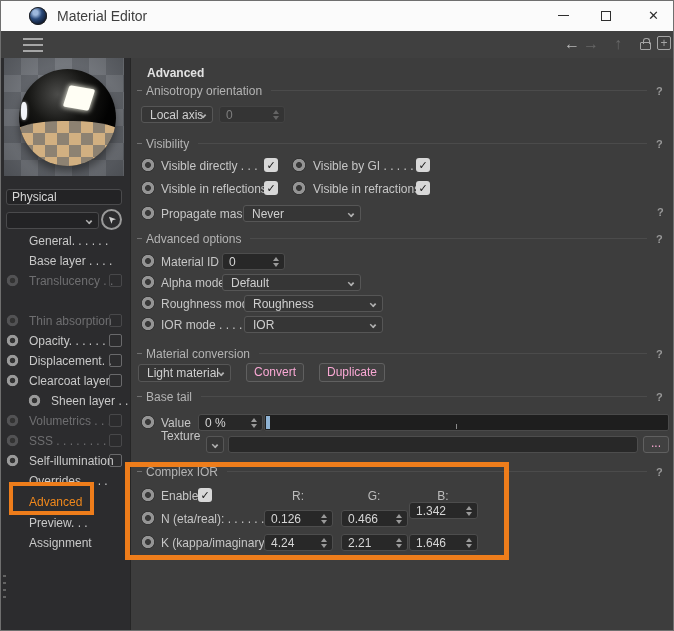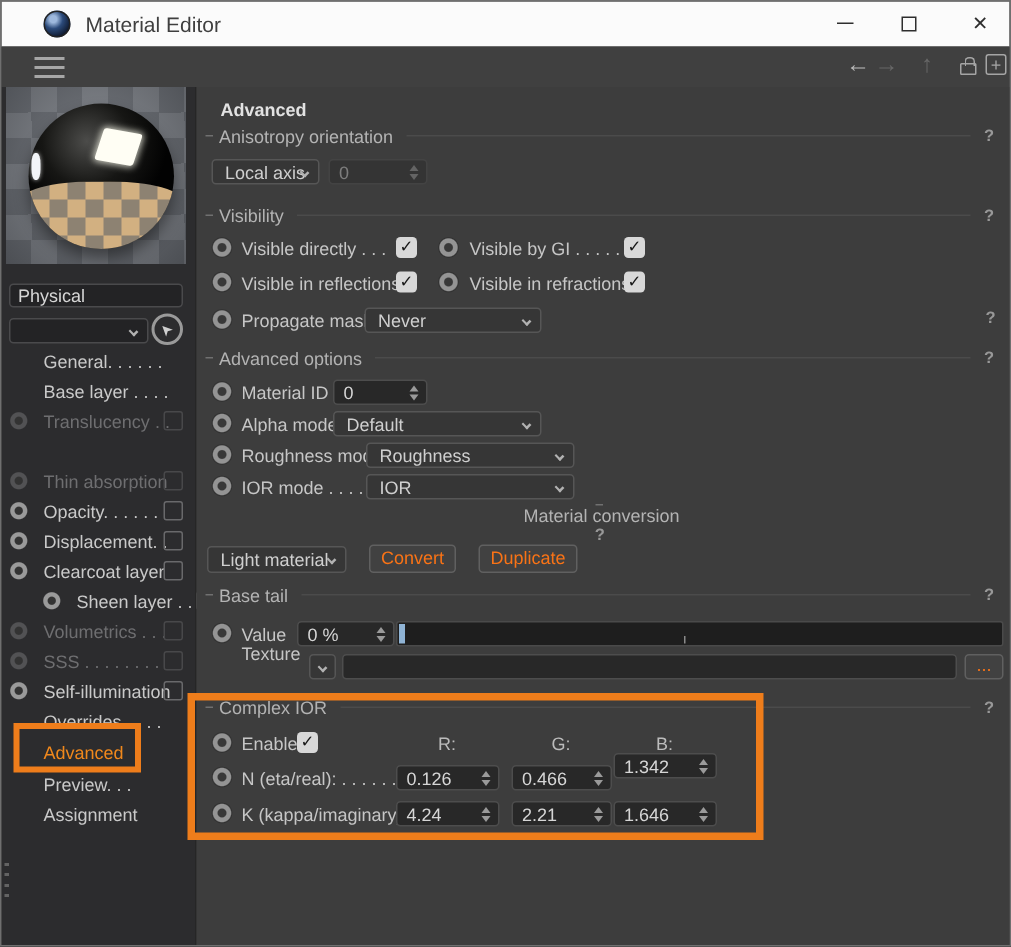--- a/index.html
+++ b/index.html
@@ -72,21 +72,21 @@
   .dd{height:17px;background:#363636;border:1px solid #565656;border-radius:3px;color:#cfcfcf;}
   .dd .dtxt{position:absolute;left:8px;top:1px;line-height:14px;white-space:nowrap;}
   .chev{position:absolute;right:6px;top:5px;width:6px;height:6px;border-right:2px solid #b2b2b2;border-bottom:2px solid #b2b2b2;
     transform:rotate(45deg) scale(.85,.7);}
   .num{height:17px;background:#282828;border:1px solid #4d4d4d;border-radius:3px;color:#d6d6d6;}
   .num .ntxt{position:absolute;left:6px;top:1px;line-height:14px;white-space:nowrap;}
   .spin{position:absolute;right:4px;top:3px;width:8px;height:10px;}
   .spin::before{content:"";position:absolute;top:0;left:1px;border-left:3px solid transparent;border-right:3px solid transparent;border-bottom:4px solid #9a9a9a;}
   .spin::after{content:"";position:absolute;bottom:0;left:1px;border-left:3px solid transparent;border-right:3px solid transparent;border-top:4px solid #9a9a9a;}
   .disabled{opacity:.42;}
-  .pbtn{height:19px;background:#414141;border:1px solid #606060;border-radius:3px;color:#f97316;text-align:center;line-height:17px;}
+  .pbtn{height:19px;background:#414141;border:1px solid #606060;border-radius:3px;color:#f9a8d4;text-align:center;line-height:17px;}
   .track{height:17px;background:#1e1e1e;border:1px solid #4a4a4a;border-radius:2px;}
   .handle{position:absolute;left:1px;top:1px;width:4px;height:13px;background:#8fb3d4;}
   .mtick{position:absolute;left:47.5%;bottom:1px;width:1px;height:5px;background:#8a8a8a;}
   .colhdr{color:#bcbcbc;width:22px;text-align:center;}
   
   .annot{border:4px solid #ee7d1b;z-index:20;pointer-events:none;}
 </style>
 </head>
 <body>
 
@@ -265,21 +265,21 @@
       <span class="dtxt">Roughness</span>
       <span class="chev"></span>
     </div>
     <span class="abs radio" style="left:10px;top:259px;"></span>
     <span class="abs lab" style="left:30px;top:260px;">IOR mode . . . . .</span>
     <div class="abs dd" style="left:113px;top:258px;width:139px;">
       <span class="dtxt">IOR</span>
       <span class="chev"></span>
     </div>
 
-    <div class="abs ghdr" style="top:278px;flex-direction:column;">
+    <div class="abs ghdr" style="top:289px;">
       <span class="gtick"></span>
       <span class="gtitle">Material conversion</span>
       <span class="gline"></span>
       <span class="ghelp">?</span>
     </div>
     <div class="abs dd" style="left:7px;top:306px;width:93px;height:18px;">
       <span class="dtxt">Light material</span>
       <span class="chev"></span>
     </div>
     <div class="abs pbtn" style="left:115px;top:305px;width:58px;">Convert</div>

